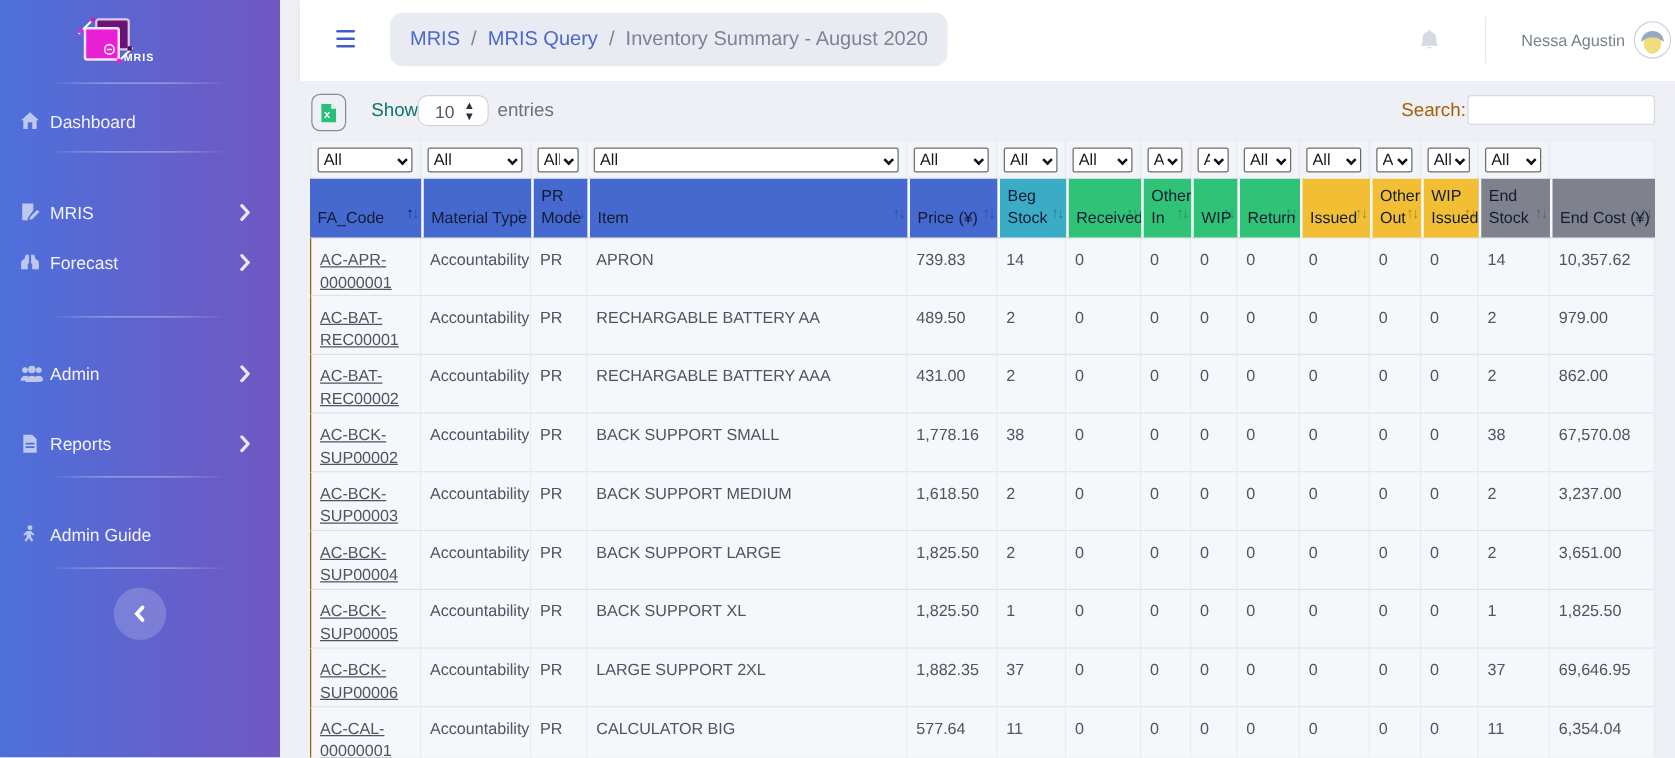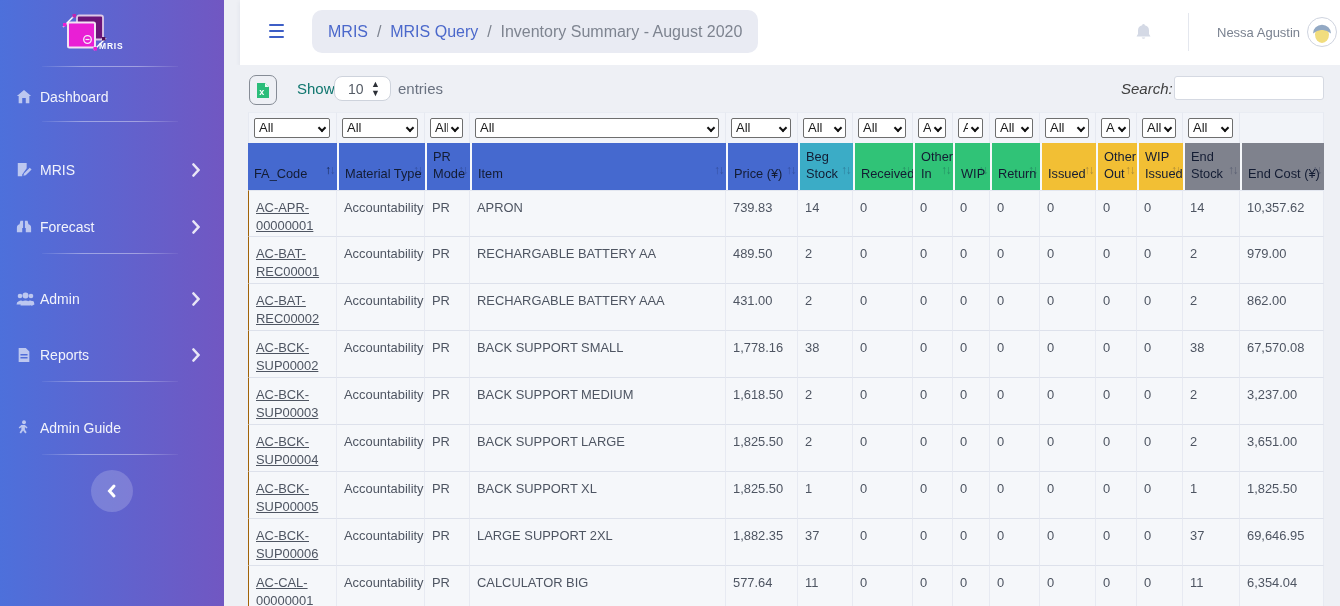--- a/index.html
+++ b/index.html
@@ -37,21 +37,21 @@
 #content { position:absolute; left:224px; top:65px; width:1116px; height:541px; background:#eef0f5; }
 
 #xlsbtn { position:absolute; left:25px; top:10px; width:28px; height:30px; border:1.4px solid #868c96; border-radius:7px; background:transparent; }
 #xlsbtn svg { position:absolute; left:7px; top:7px; }
 #showlbl { position:absolute; left:73px; top:15px; font-size:15px; color:#0f766e; }
 #lenbox { position:absolute; left:110px; top:11px; width:57px; height:25px; border:1px solid #ced3dc; border-radius:8px; background:#fff;
   font-size:14px; color:#555c66; }
 #lenbox .v { position:absolute; left:13px; top:4px; }
 #lenbox .ar { position:absolute; right:10px; top:3px; font-size:9px; color:#2b2f36; line-height:9px; letter-spacing:0; }
 #entlbl { position:absolute; left:174px; top:15px; font-size:15px; color:#6a7280;text-align:right; }
-#searchlbl { position:absolute; left:897px; top:15px; font-size:15px; color:#404040;font-style:italic; }
+#searchlbl { position:absolute; left:897px; top:15px; font-size:15px; color:#a16207; }
 #searchbox { position:absolute; left:950px; top:11px; width:150px; height:24px; border:1px solid #d5d9e2; border-radius:3px; background:#fff; }
 
 
 #tbl { position:absolute; left:24px; top:47px; width:1076px; border-collapse:separate; border-spacing:0; table-layout:fixed;
   font-size:13.5px; }
 #tbl td, #tbl th { overflow:hidden; }
 
 tr.frow td { height:31px; background:#f2f4f9; border-right:1px solid #e6e9f1; border-top:1px solid #e9ecf3; padding:0 6px 0 5px; vertical-align:middle; position:relative; }
 tr.frow td:first-child { border-left:1px solid #e6e9f1; }
 tr.frow select { width:100%; height:20px; appearance:none; -webkit-appearance:none; border:1px solid #6e6e6e; border-radius:2px;
@@ -108,21 +108,21 @@
       <svg class="ic" viewBox="0 0 18 18">
           <path fill="#fff" d="M2 1 h10 v6 l-5 7 v2 H2 Z"></path>
           <path fill="#fff" d="M15.5 6.5 l2 2 L11 15 l-2.6 .6 .6 -2.6 Z"></path>
         </svg>
       <span class="lbl">MRIS</span>
       <svg class="chev" viewBox="0 0 8 14">
           <path d="M1.5 1.5 L6.5 7 L1.5 12.5" stroke="#fff" stroke-width="2.6" fill="none" stroke-linecap="round"></path>
         </svg>
     </div>
 
-    <div class="mitem" style="top:216px;">
+    <div class="mitem" style="top:199px;">
       <svg class="ic" viewBox="0 0 18 18">
           <path fill="#fff" d="M1 10 a4 4 0 0 1 3 -4 l1 -4 h3 v8 h2 V2 h3 l1 4 a4 4 0 0 1 3 4 v5 h-6 v-5 h-4 v5 H1 Z"></path>
         </svg>
       <span class="lbl">Forecast</span>
       <svg class="chev" viewBox="0 0 8 14">
           <path d="M1.5 1.5 L6.5 7 L1.5 12.5" stroke="#fff" stroke-width="2.6" fill="none" stroke-linecap="round"></path>
         </svg>
     </div>
 
     <div class="sdiv" style="top:253px;"></div>

